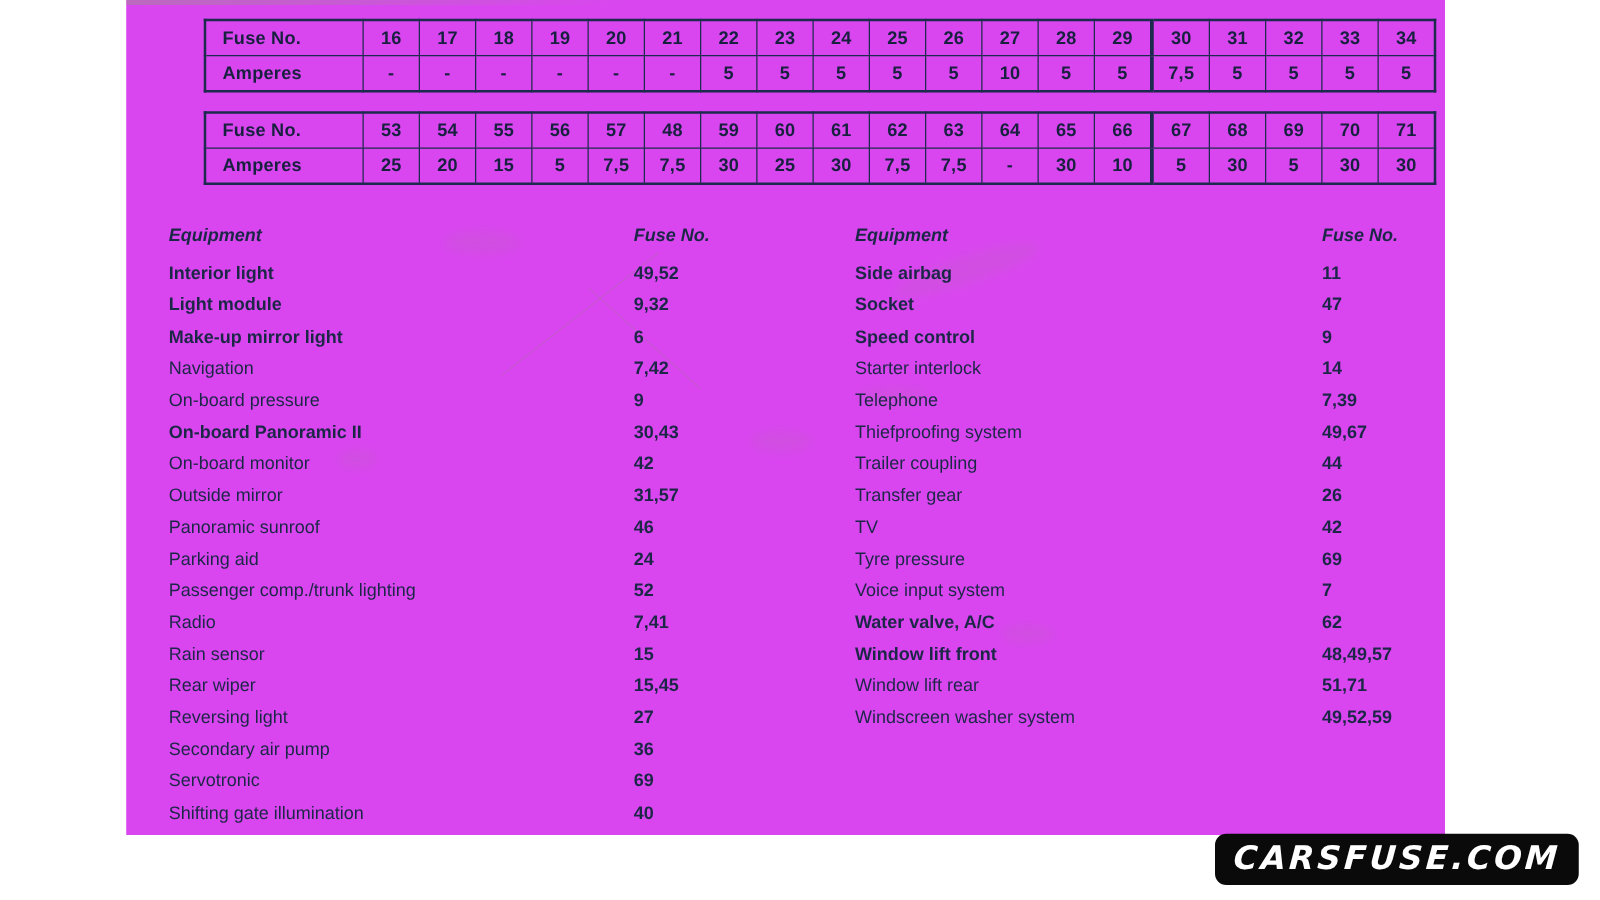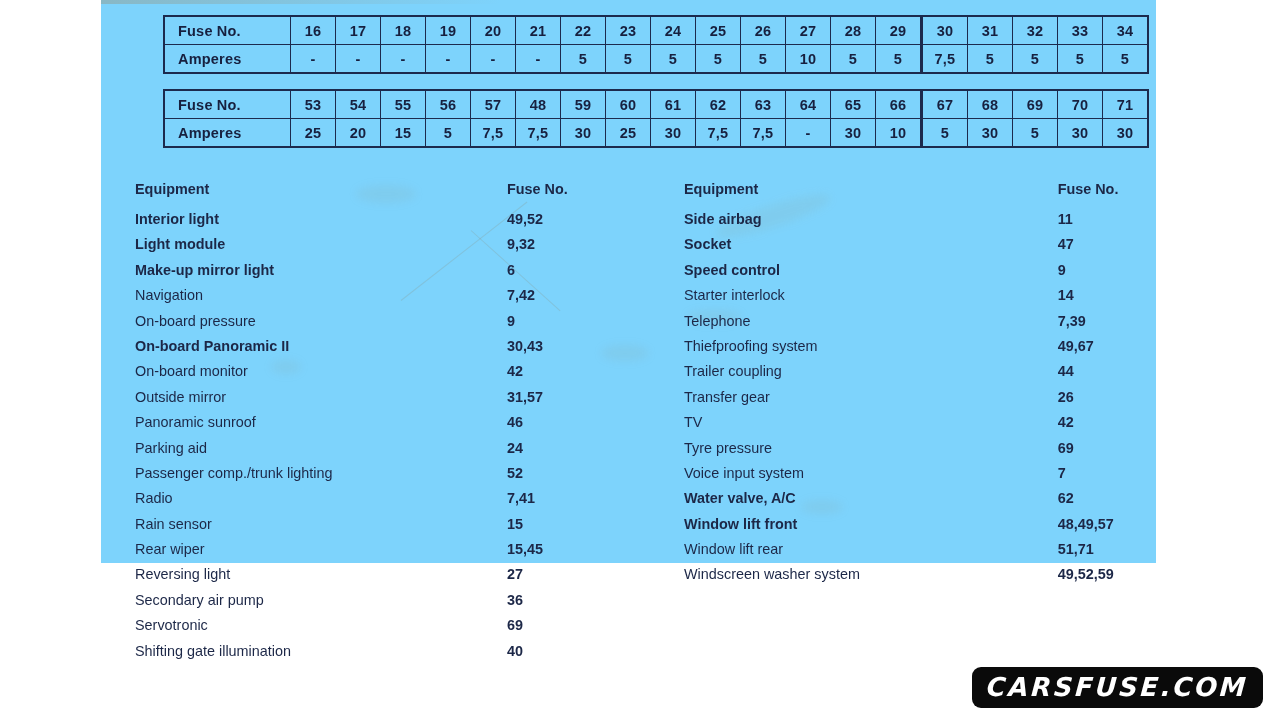--- a/index.html
+++ b/index.html
@@ -15,22 +15,22 @@
     overflow: hidden;
     font-family: "Liberation Sans", sans-serif;
   }
 
   
   #page-sheet {
     position: absolute;
     left: 101px;
     top: 0px;
     width: 1055px;
-    height: 563px;
-    background: #7dd3fc;
+    height: 668px;
+    background: #d946ef;
     box-sizing: border-box;
   }
   #page-sheet::before {
     
     content: "";
     position: absolute;
     left: 0; top: 0; right: 0;
     height: 4px;
     background: linear-gradient(to right, rgba(150,150,130,.45), rgba(250,250,198,0) 38%);
     pointer-events: none;
@@ -88,20 +88,21 @@
     font-size: 14.4px;
     color: #1c2747;
   }
   #eq-left  { left: 34px;  top: 181px; width: 470px; }
   #eq-right { left: 583px; top: 181px; width: 470px; }
 
   .eq-head {
     display: flex;
     font-weight: bold;
     margin-bottom: 14px;
+    font-style: italic;
   }
   .eq-head .h-equip { width: 372px; }
   .eq-head .h-fuse  { width: 98px; }
   #eq-right .eq-head .h-equip { width: 380px; }
 
   .eq-row {
     display: flex;
     height: 25.4px;
     align-items: flex-start;
   }

